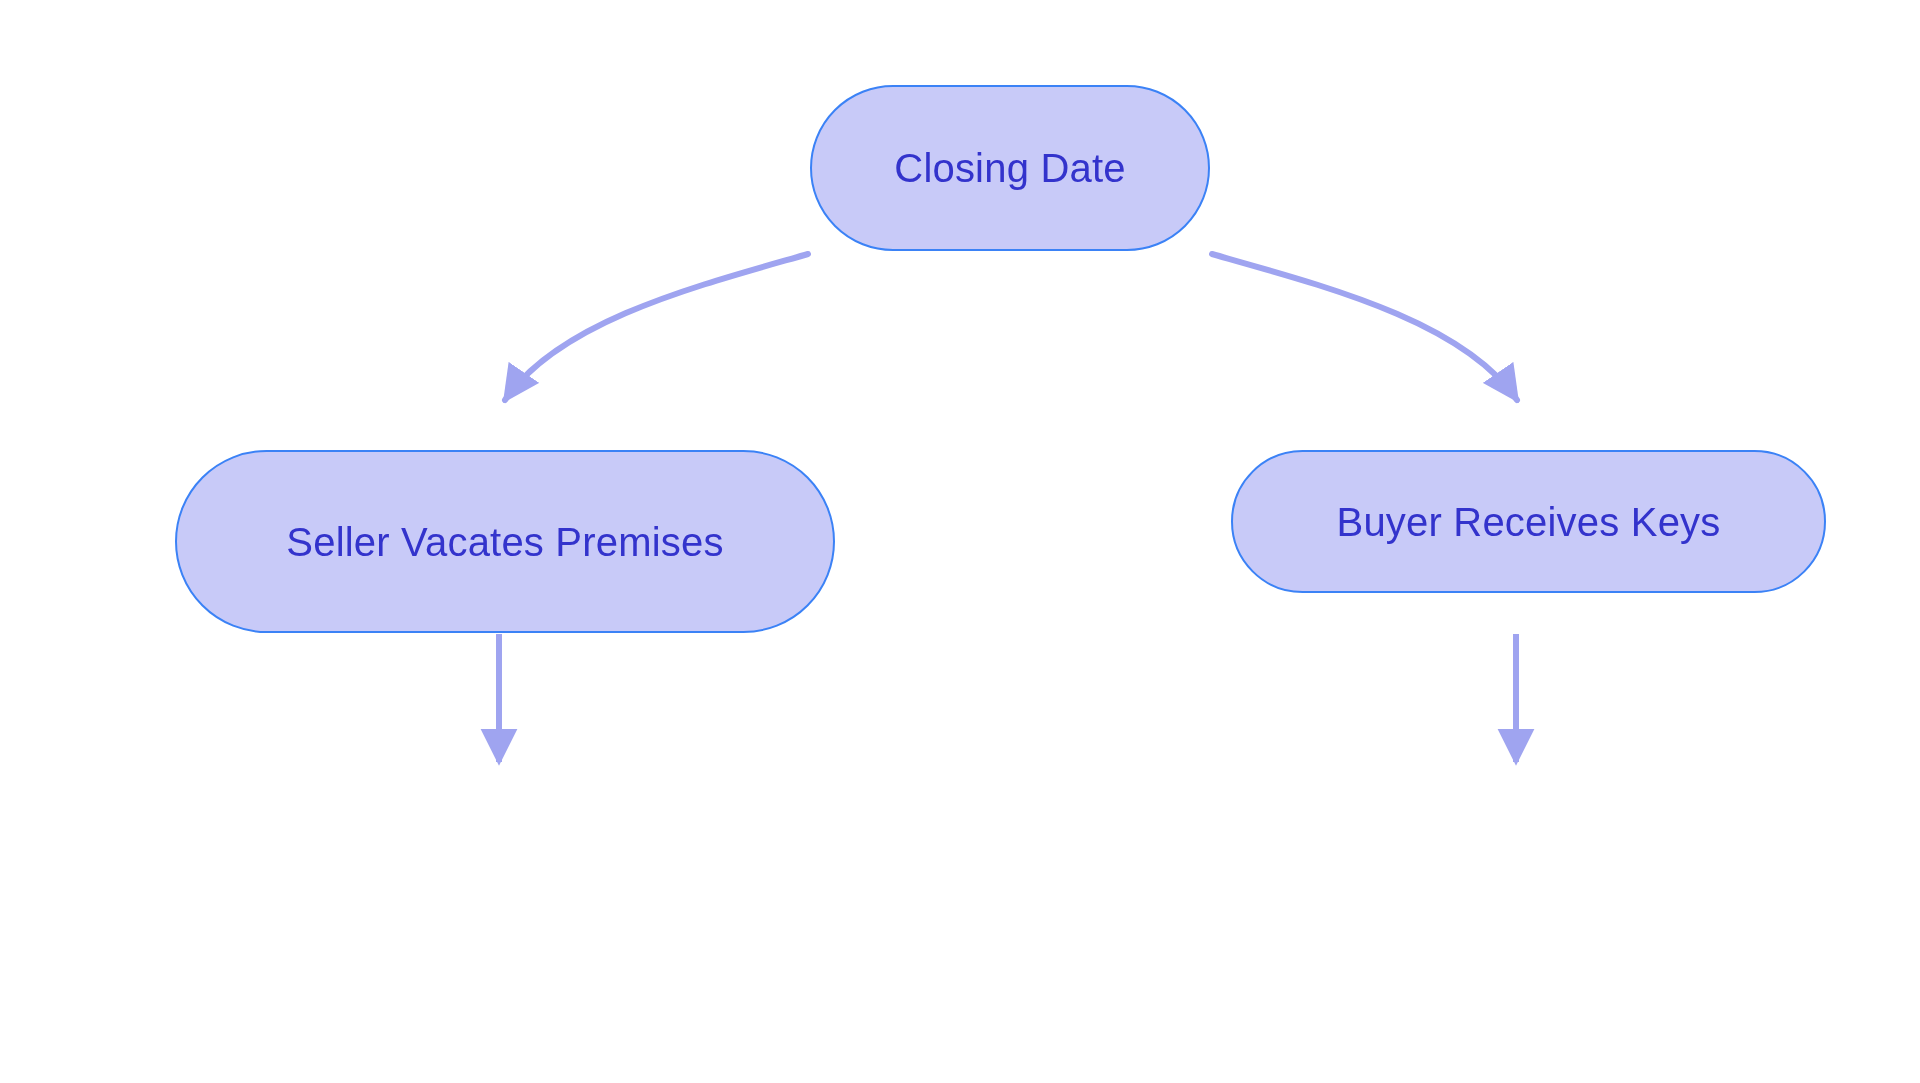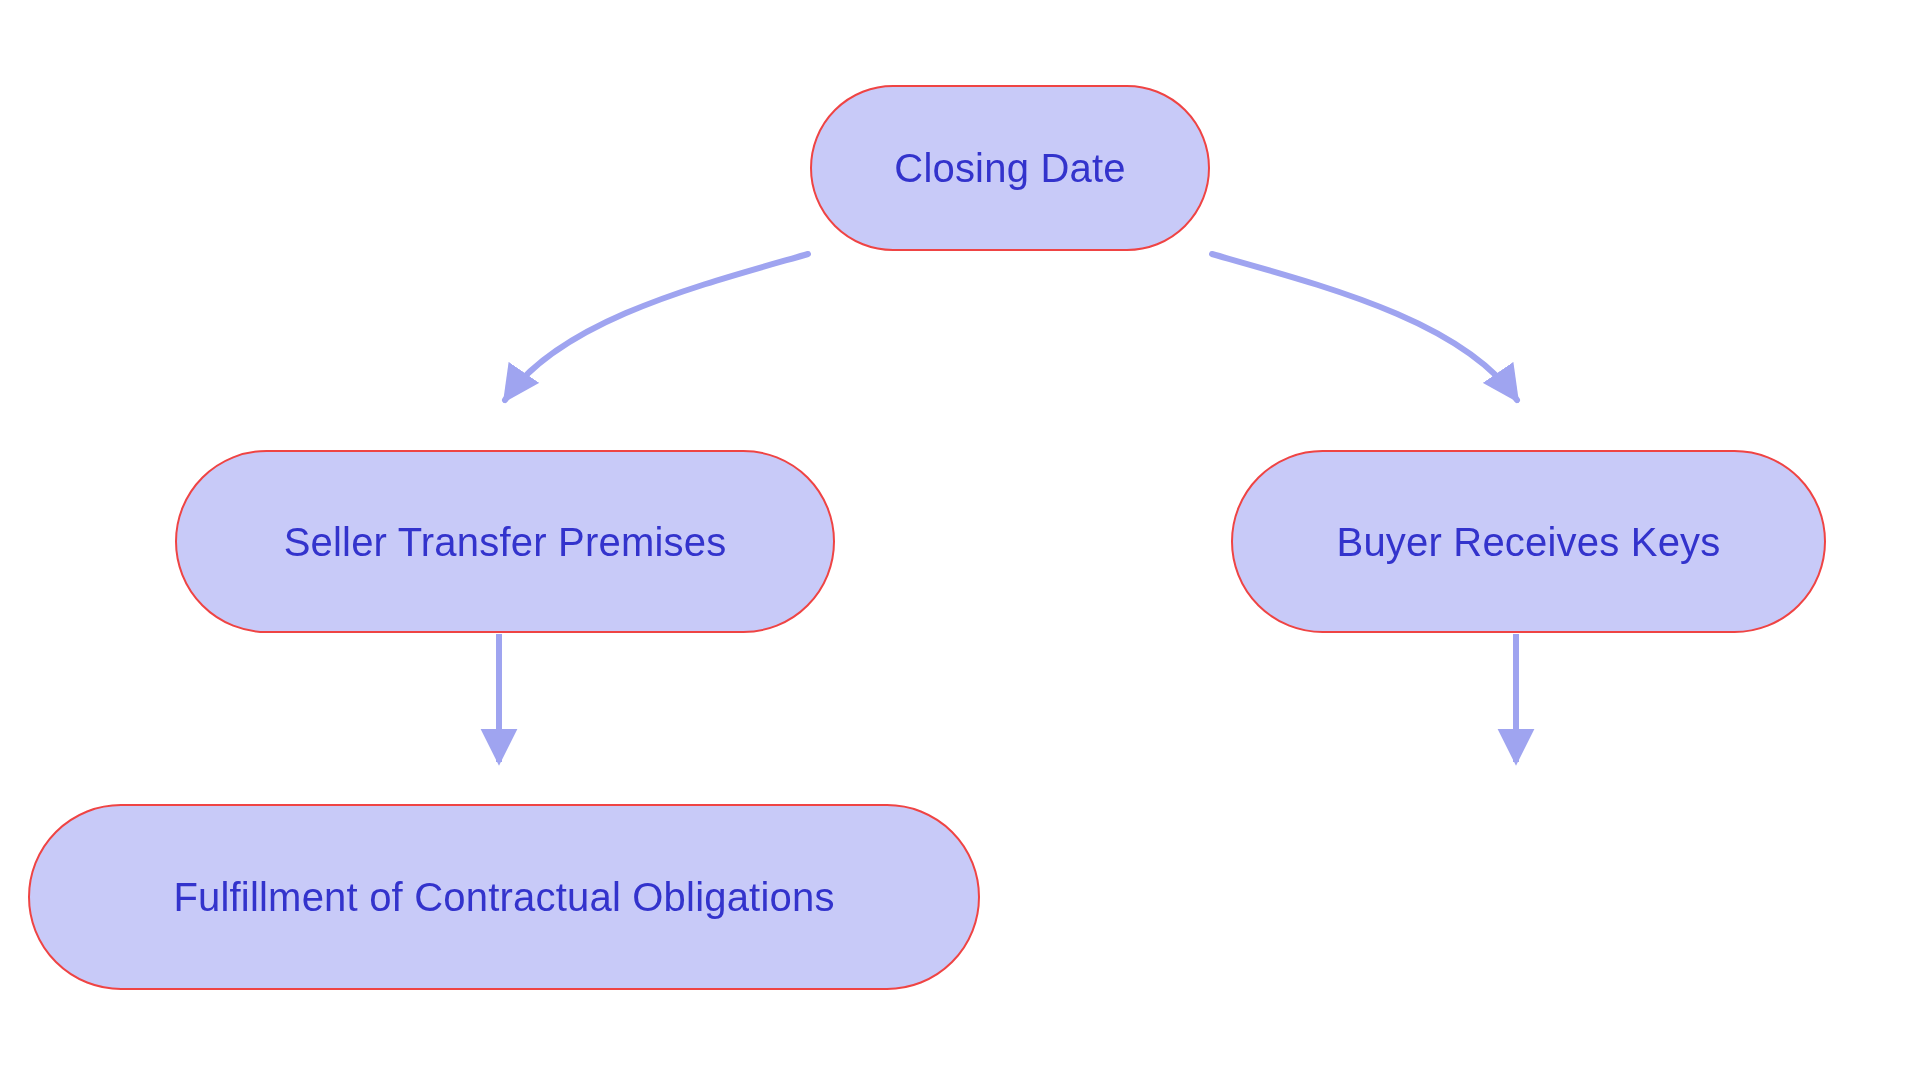--- a/index.html
+++ b/index.html
@@ -27,38 +27,38 @@
     height: 1083px;
     pointer-events: none;
   }
   .node {
     position: absolute;
     box-sizing: border-box;
     display: flex;
     align-items: center;
     justify-content: center;
     background: #c8caf8;
-    border: 2px solid #ef4444;
+    border: 2px solid #3b82f6;
     border-radius: 999px;
     text-align: center;
   }
   .node-label {
     color: #3333cc;
     font-family: "Liberation Sans", sans-serif;
     font-weight: 400;
     font-size: 40px;
     line-height: 1.1;
     letter-spacing: 0.2px;
     white-space: nowrap;
     padding: 0 26px;
   }
   
   #node-root     { left: 810px;  top: 85px;  width: 400px; height: 166px; }
   #node-seller   { left: 175px;  top: 450px; width: 660px; height: 183px; }
-  #node-buyer    { left: 1231px; top: 450px; width: 595px; height: 183px; }
+  #node-buyer    { left: 1231px; top: 450px; width: 595px; height: 143px; }
   #node-fulfill  { left: 28px;   top: 804px; width: 952px; height: 186px; }
   #node-transfer { left: 1150px; top: 804px; width: 743px; height: 186px; }
 </style>
 </head>
 <body>
 
 <div id="flowchart">
 
   <svg id="edge-layer" viewBox="0 0 1920 1083" width="1920" height="1083" xmlns="http://www.w3.org/2000/svg">
     <defs>
@@ -74,25 +74,22 @@
     <path d="M 499 634 L 499 762" fill="none" stroke="#9fa4f0" stroke-width="6" stroke-linecap="butt" marker-end="url(#arrowhead)"></path>
 
     <path d="M 1516 634 L 1516 762" fill="none" stroke="#9fa4f0" stroke-width="6" stroke-linecap="butt" marker-end="url(#arrowhead)"></path>
   </svg>
 
   <div class="node" id="node-root">
     <span class="node-label">Closing Date</span>
   </div>
 
   <div class="node" id="node-seller">
-    <span class="node-label">Seller Transfer Premises</span>
+    <span class="node-label">Seller Vacates Premises</span>
   </div>
 
   <div class="node" id="node-buyer">
     <span class="node-label">Buyer Receives Keys</span>
   </div>
 
-  <div class="node" id="node-fulfill">
-    <span class="node-label">Fulfillment of Contractual Obligations</span>
-  </div>
 
 
 </div>
 
 </body></html>

